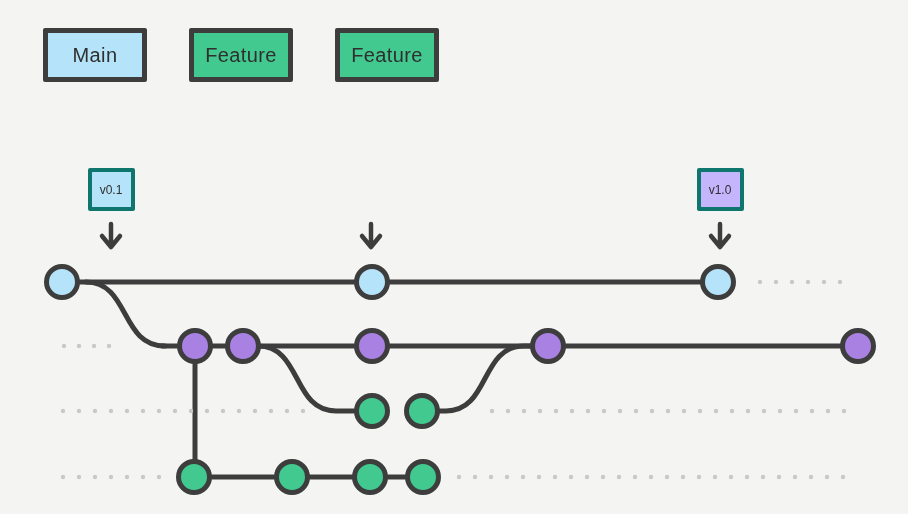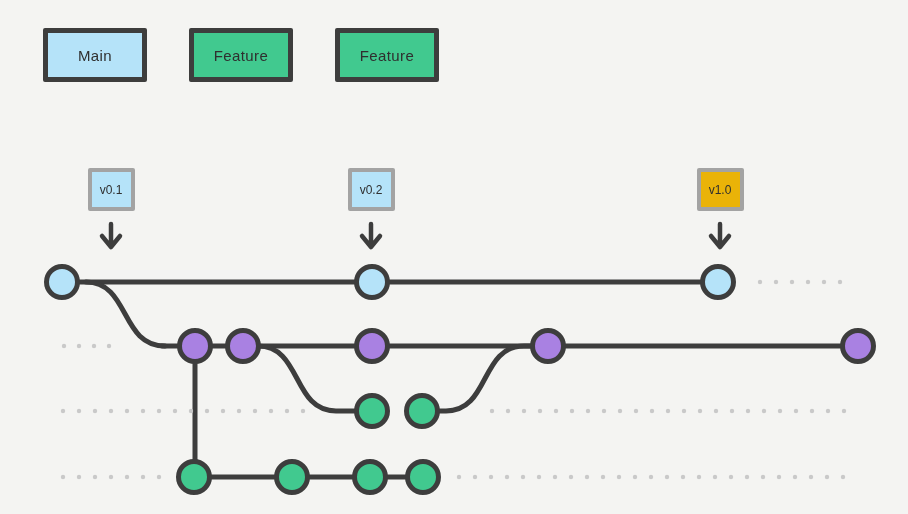--- a/index.html
+++ b/index.html
@@ -24,31 +24,31 @@
   }
   .legend-box {
     box-sizing: border-box;
     width: 104px;
     height: 54px;
     border: 5px solid #3d3d3d;
     border-radius: 2px;
     display: flex;
     align-items: center;
     justify-content: center;
-    font-size: 15px;
+    font-size: 20px;
     letter-spacing: 0.4px;
     color: #2f2f2f;
   }
   .tag {
     position: absolute;
     top: 168px;
     box-sizing: border-box;
     width: 47px;
     height: 43px;
-    border: 4px solid #a3a3a3;
+    border: 4px solid #0f766e;
     border-radius: 2px;
     display: flex;
     align-items: center;
     justify-content: center;
     font-size: 12px;
     color: #2f2f2f;
   }
   .graph-svg {
     position: absolute;
     left: 0;
@@ -70,24 +70,21 @@
       <span>Feature</span>
     </div>
     <div class="legend-box" style="background: rgb(65, 201, 143);">
       <span>Feature</span>
     </div>
   </div>
 
   <div class="tag" style="left: 87.5px; background: rgb(181, 227, 249);">
     <span>v0.1</span>
   </div>
-  <div class="tag" style="left: 347.5px; background: rgb(181, 227, 249);">
-    <span>v0.2</span>
-  </div>
-  <div class="tag" style="left: 696.5px; background: #eab308;">
+  <div class="tag" style="left: 696.5px; background: #c4b5fd;">
     <span>v1.0</span>
   </div>
 
   <svg class="graph-svg" viewBox="0 0 908 514" xmlns="http://www.w3.org/2000/svg">
       <path d="M 62 282 H 718" fill="none" stroke="#3d3d3d" stroke-width="5" stroke-linecap="round"></path>
       <path d="M 162 346 H 858" fill="none" stroke="#3d3d3d" stroke-width="5" stroke-linecap="round"></path>
       <path d="M 194 477 H 423" fill="none" stroke="#3d3d3d" stroke-width="5" stroke-linecap="round"></path>
       <path d="M 195 346 V 477" fill="none" stroke="#3d3d3d" stroke-width="5" stroke-linecap="round"></path>
       <path d="M 86 282 C 130 282 120 346 165 346" fill="none" stroke="#3d3d3d" stroke-width="5" stroke-linecap="round"></path>
       <path d="M 258 346 C 302 346 292 411 336 411 H 372" fill="none" stroke="#3d3d3d" stroke-width="5" stroke-linecap="round"></path>

